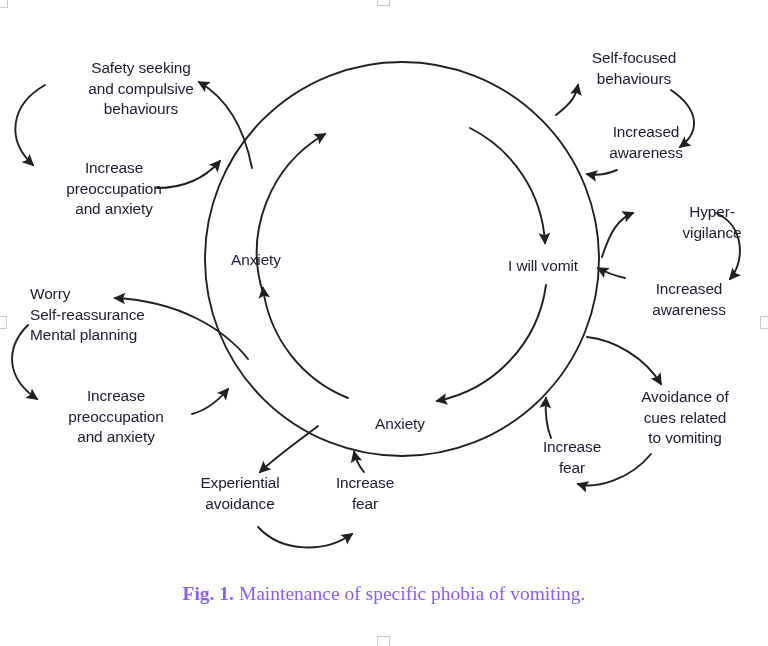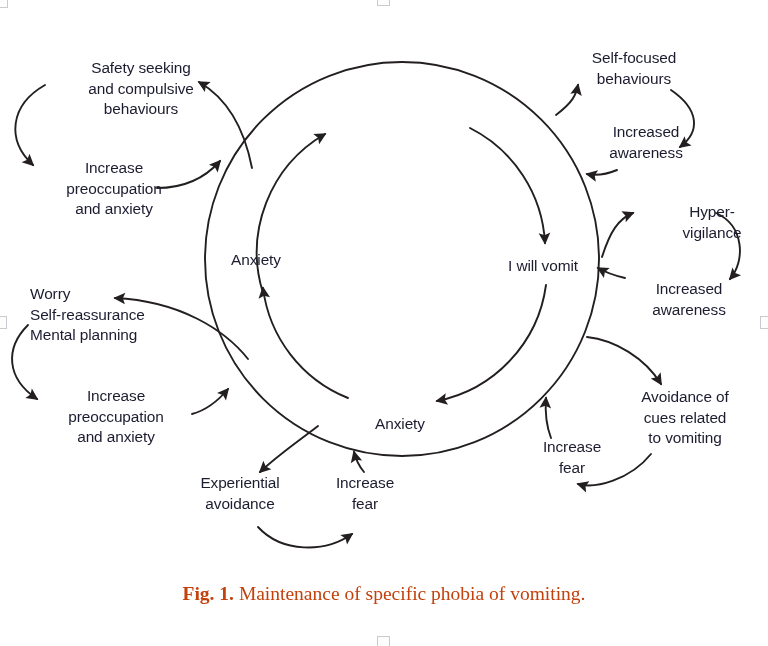--- a/index.html
+++ b/index.html
@@ -39,21 +39,21 @@
     letter-spacing: -0.1px;
   }
   .caption {
     position: absolute;
     left: 0;
     top: 583px;
     width: 768px;
     text-align: center;
     font-family: "Liberation Serif", serif;
     font-size: 19.5px;
-    color: #c2410c;
+    color: #8b5cf6;
   }
   .caption .fig-no {
     font-weight: bold;
   }
   .crop-mark {
     position: absolute;
     width: 11px;
     height: 11px;
     border: 1.4px solid #c9c9cf;
     background: #fdfdfd;

